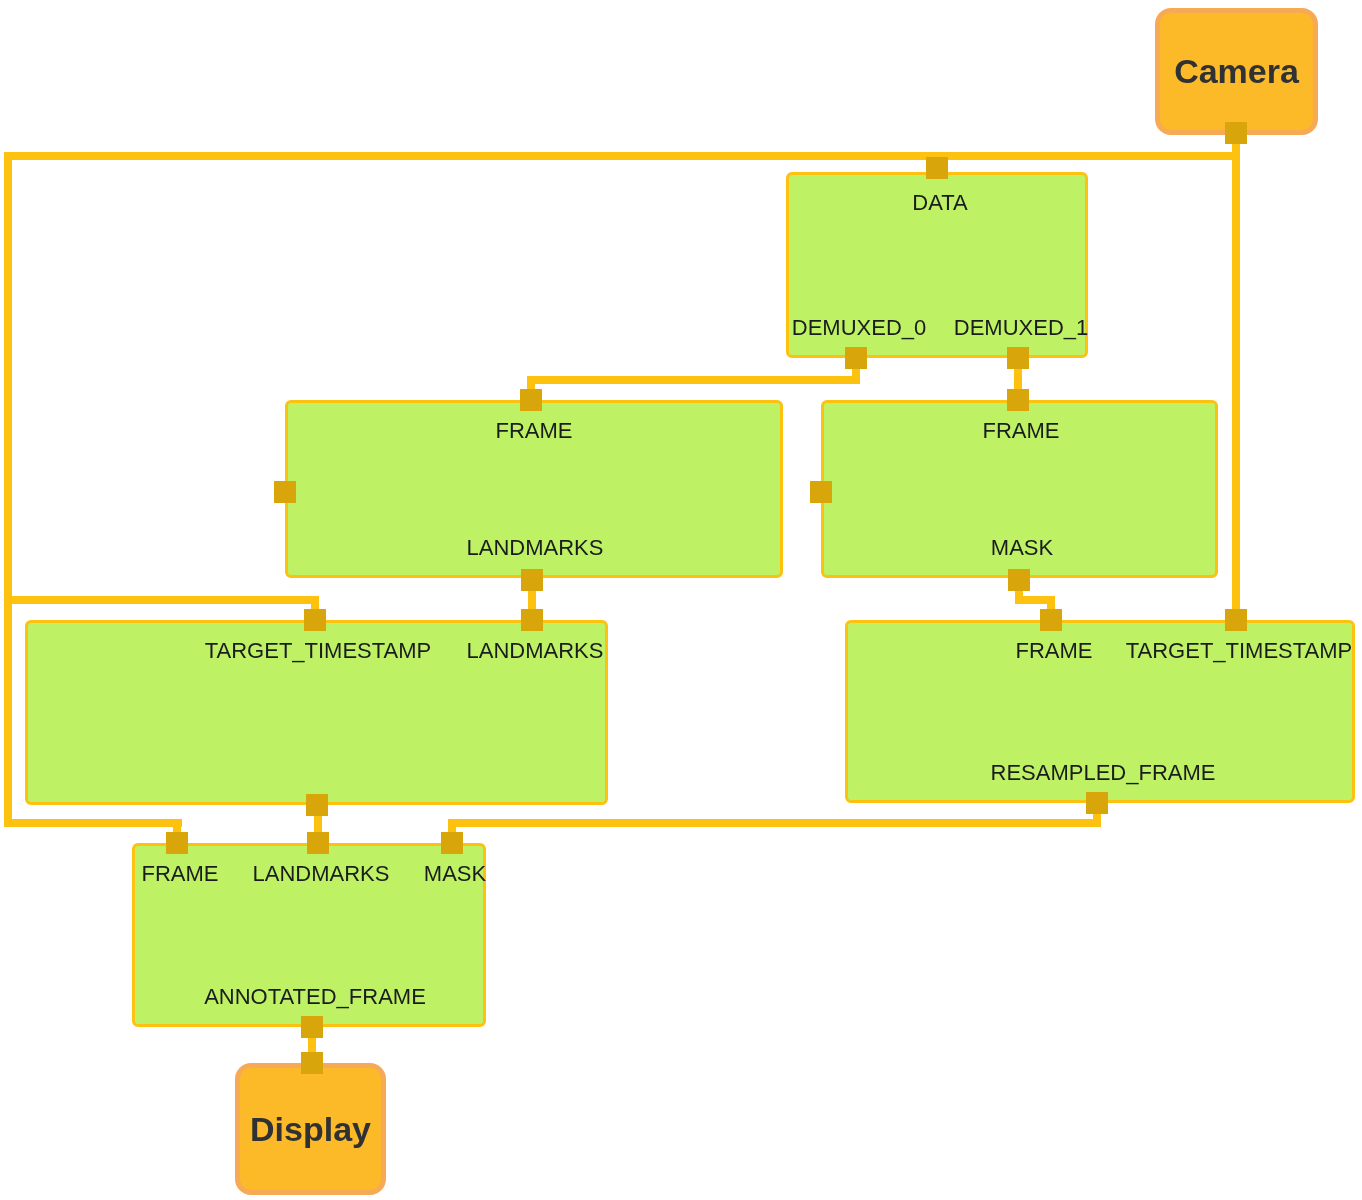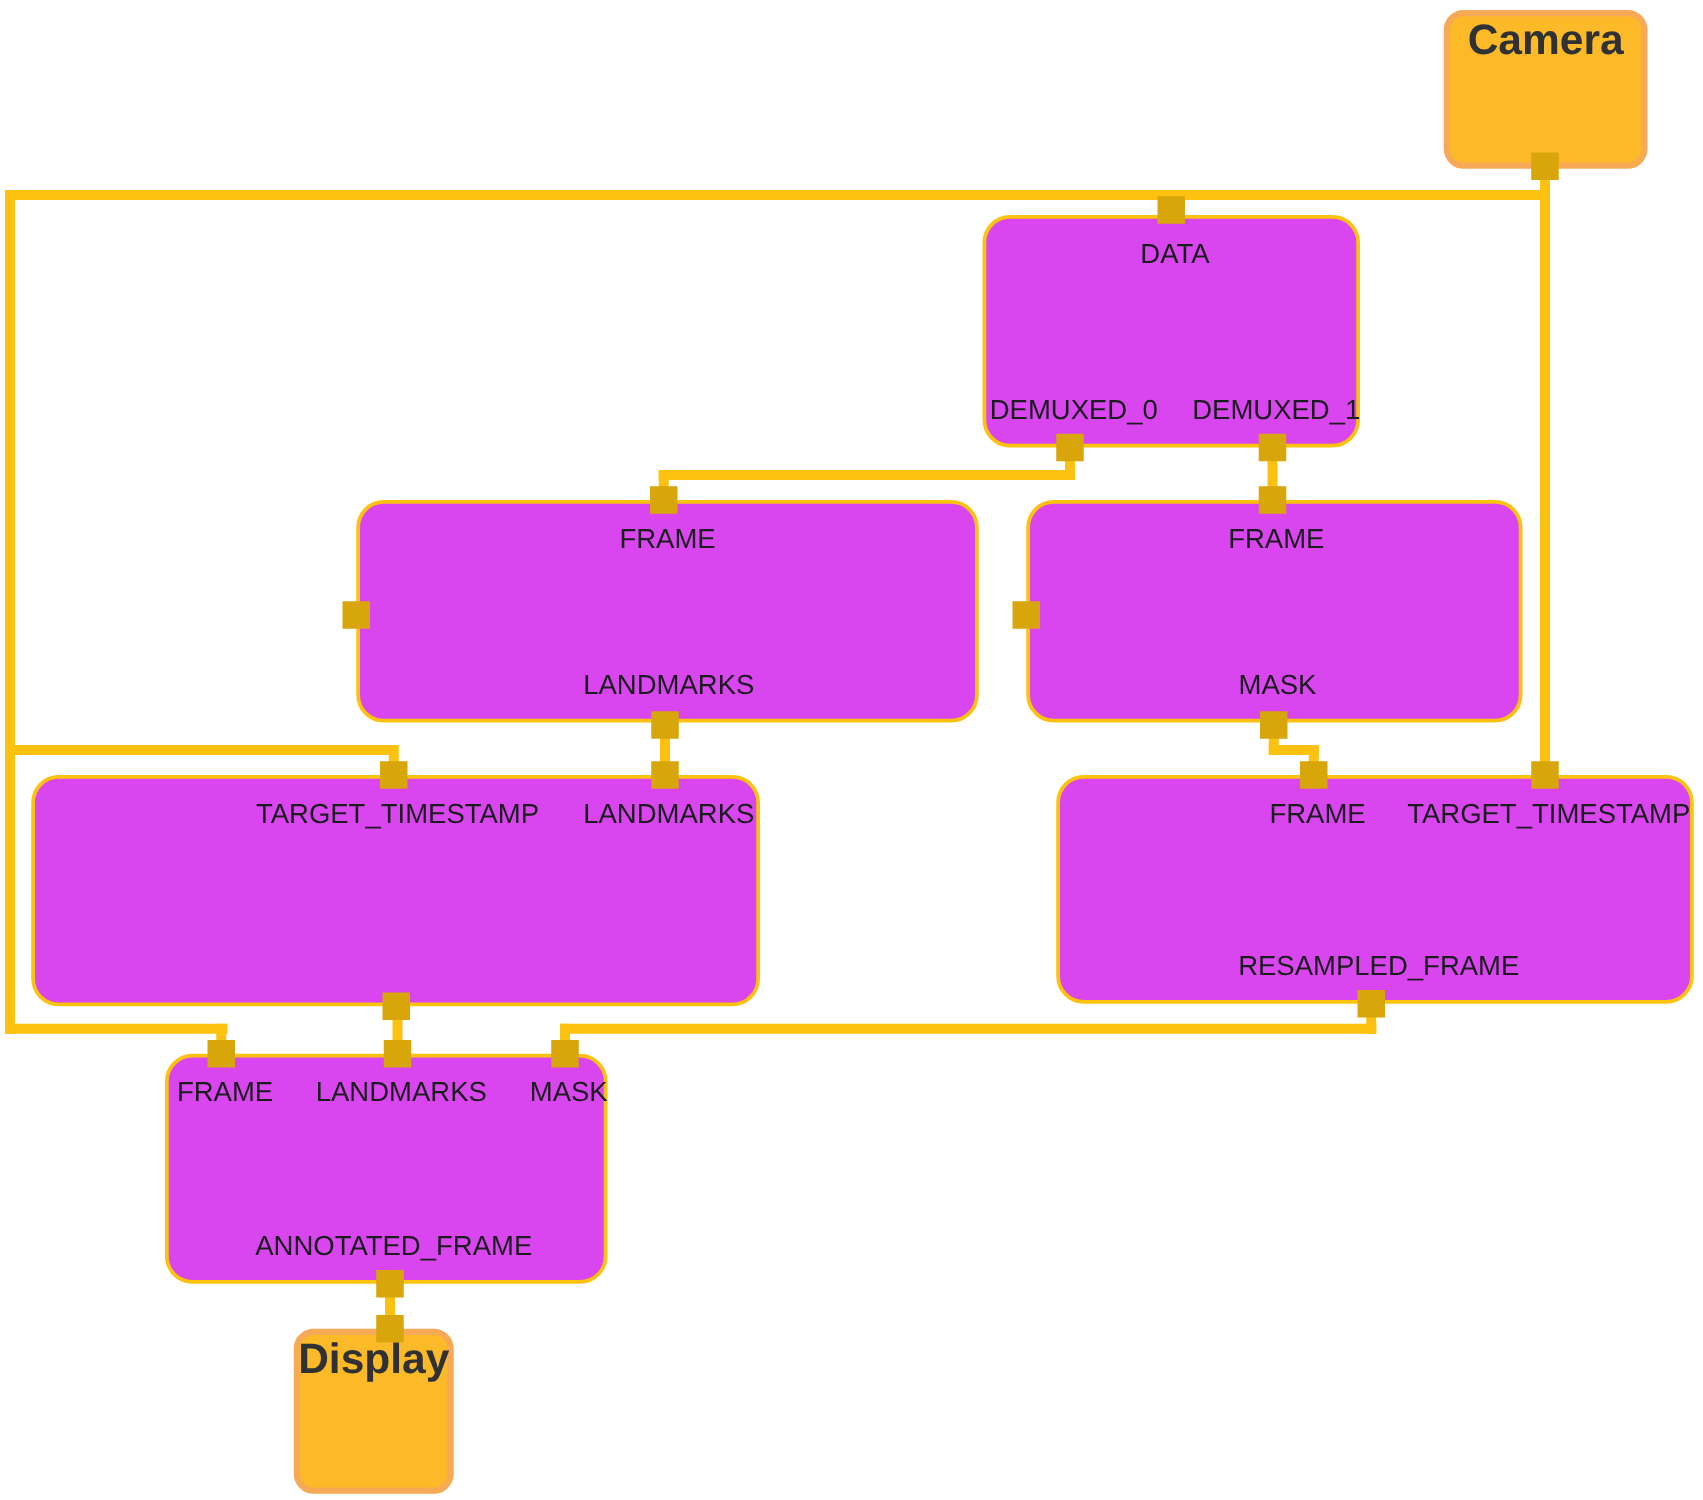--- a/index.html
+++ b/index.html
@@ -3,37 +3,37 @@
 <meta charset="utf-8">
 <style>
   html,body{margin:0;padding:0;background:#ffffff;}
   .canvas{
     position:relative;width:1362px;height:1200px;background:#ffffff;overflow:hidden;
     font-family:"Liberation Sans", sans-serif;
   }
   .edge{position:absolute;background:var(--edge,#FDC10F);}
   .port{position:absolute;width:22px;height:22px;background:var(--port,#D8A50A);}
   .node{
-    position:absolute;background:#d946ef;border:3px solid var(--edge,#FDC10F);
-    border-radius:22px;box-sizing:border-box;
+    position:absolute;background:#bef264;border:3px solid var(--edge,#FDC10F);
+    border-radius:6px;box-sizing:border-box;
   }
   .node .title{
     position:absolute;left:50%;top:50%;transform:translate(-50%,-50%);
     font-size:34px;font-weight:bold;color:var(--title-text,#2F3134);white-space:nowrap;
   }
   .plabel{
     position:absolute;transform:translateX(-50%);
     font-size:22px;color:var(--label-text,#1B1C1E);white-space:nowrap;
   }
   .plabel.in{top:15px;}
   .plabel.out{bottom:14px;}
   .terminal{
     position:absolute;box-sizing:border-box;
     background:var(--terminal-fill,#FCB928);border:5px solid var(--terminal-border,#F6AA55);
-    border-radius:16px;display:flex;justify-content:center;
+    border-radius:16px;display:flex;align-items:center;justify-content:center;
   }
   .terminal .title{
     position:static;transform:none;font-size:34px;font-weight:bold;
     color:var(--title-text,#2F3134);white-space:nowrap;
   }
 </style>
 </head>
 <body>
 
 <div class="canvas">
@@ -103,21 +103,21 @@
     <span class="plabel out" style="left:255px;">RESAMPLED_FRAME</span>
   </div>
 
   <div class="node" style="left:132px;top:843px;width:354px;height:184px;">
     <span class="plabel in" style="left:45px;">FRAME</span>
     <span class="plabel in" style="left:186px;">LANDMARKS</span>
     <span class="plabel in" style="left:320px;">MASK</span>
     <span class="plabel out" style="left:180px;">ANNOTATED_FRAME</span>
   </div>
 
-  <div class="terminal" style="left:235px;top:1063px;width:128px;height:132px;">
+  <div class="terminal" style="left:235px;top:1063px;width:151px;height:132px;">
     <span class="title">Display</span>
   </div>
 
   <div class="port" style="left:1225px;top:122px;"></div>
   <div class="port" style="left:926px;top:157px;"></div>
   <div class="port" style="left:845px;top:347px;"></div>
   <div class="port" style="left:1007px;top:347px;"></div>
   <div class="port" style="left:520px;top:389px;"></div>
   <div class="port" style="left:274px;top:481px;"></div>
   <div class="port" style="left:521px;top:569px;"></div>

